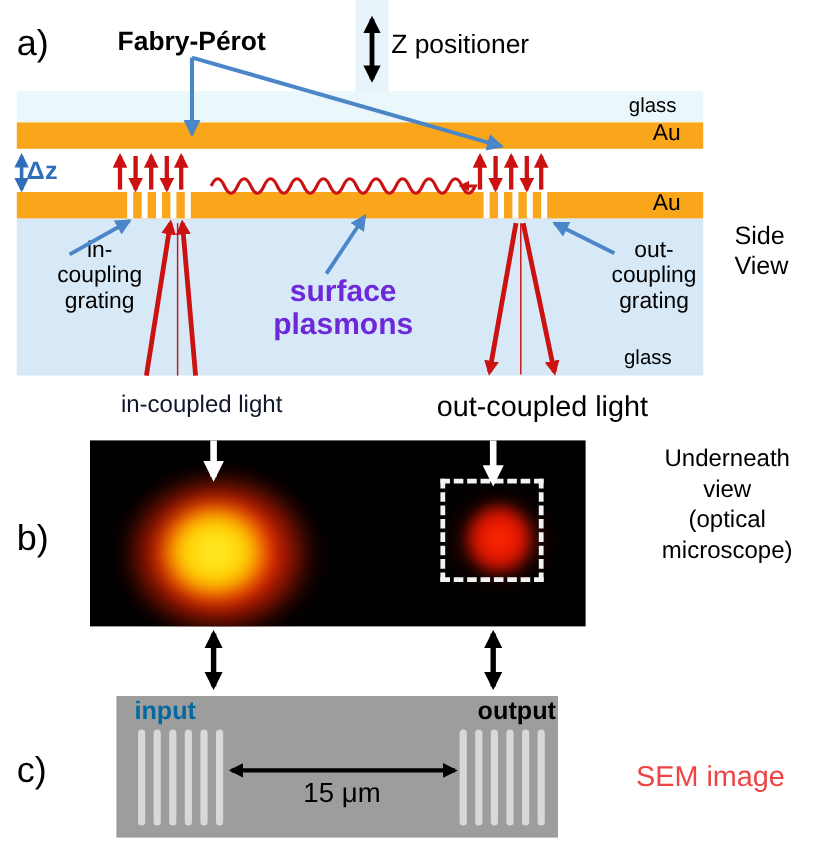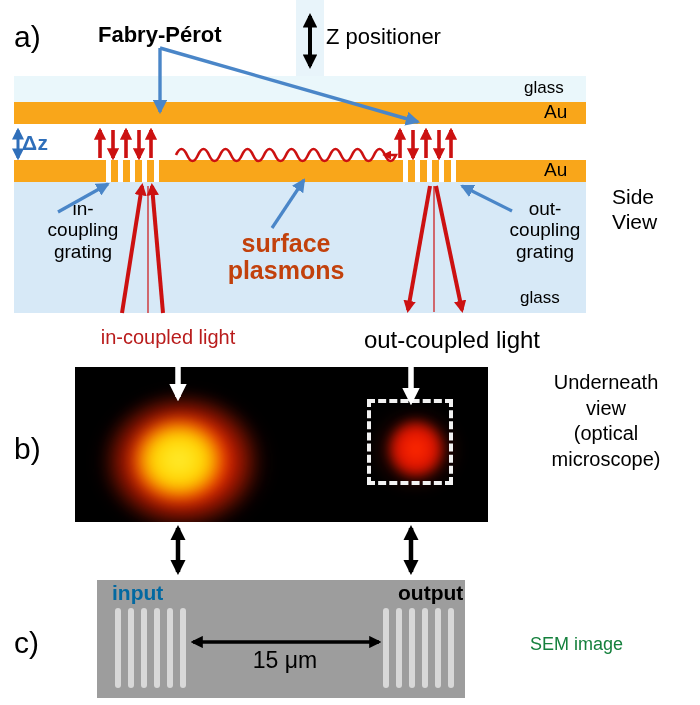--- a/index.html
+++ b/index.html
@@ -94,33 +94,33 @@
   #in-coupling-label {
     left: 28px; top: 198px; width: 110px;
     font-size: 19px; color: #000; line-height: 1.12; text-align: center;
   }
   #out-coupling-label {
     left: 490px; top: 198px; width: 110px;
     font-size: 19px; color: #000; line-height: 1.12; text-align: center;
   }
   #sp-label {
     left: 196px; top: 230px; width: 180px;
-    font-size: 25px; font-weight: bold; color: #c2410c;
+    font-size: 25px; font-weight: bold; color: #6d28d9;
     line-height: 1.08; text-align: center;
   }
   #sideview-label {
     left: 612px; top: 185px; width: 86px;
     font-size: 21px; color: #000; line-height: 1.18; text-align: left;
   }
 
   
   #panel-b { left: 0; top: 322px; width: 700px; height: 228px; }
   #in-light-label {
     left: 58px; top: 4px; width: 220px; text-align: center;
-    font-size: 20px; color: #b91c1c; white-space: nowrap;
+    font-size: 20px; color: #0f172a; white-space: nowrap;
   }
   #out-light-label {
     left: 320px; top: 4px; width: 220px; text-align: right;
     font-size: 24px; color: #000; white-space: nowrap;
   }
   #bimg {
     left: 75px; top: 45px; width: 413px; height: 155px;
     background: #000;
     overflow: hidden;
   }
@@ -154,21 +154,21 @@
     left: 398px; top: 31px;
     font-size: 21px; font-weight: bold; color: #000;
   }
   #scale-label {
     left: 205px; top: 97px; width: 160px; text-align: center;
     font-size: 23px; color: #000;
   }
   #c-letter { left: 14px; top: 78px; }
   #sem-label {
     left: 530px; top: 84px;
-    font-size: 18px; color: #15803d; white-space: nowrap; text-align: right;
+    font-size: 24px; color: #ef4444; white-space: nowrap; text-align: right;
   }
   svg.ov { position: absolute; left: 0; top: 0; overflow: visible; }
 </style>
 </head>
 <body>
 
 <div class="fig">
 
   <div class="abs" id="panel-a">
 

